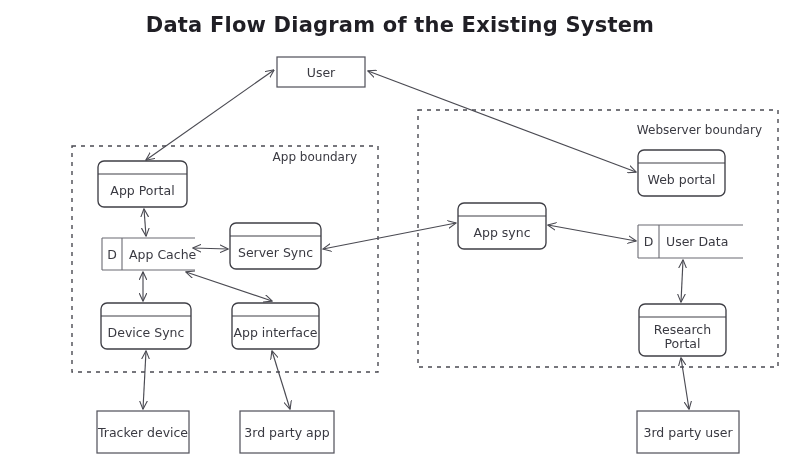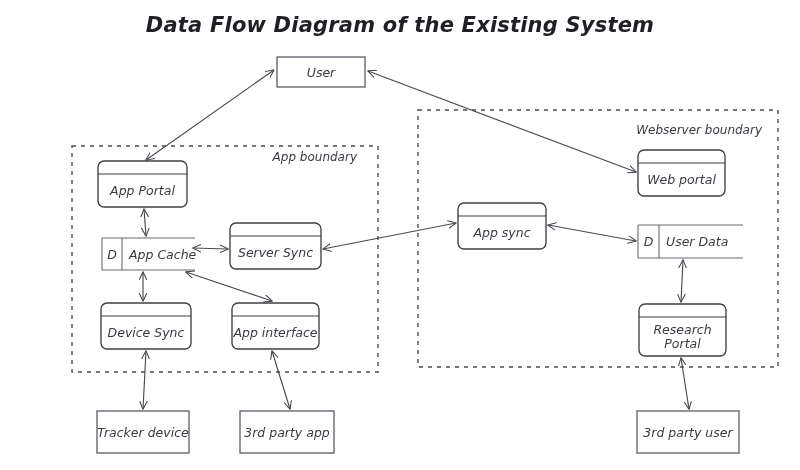--- a/index.html
+++ b/index.html
@@ -11,21 +11,20 @@
     width: 800px;
     height: 470px;
     font-family: "DejaVu Sans", "Liberation Sans", sans-serif;
     overflow: hidden;
     position: relative;
   }
   #diagram-root {
     position: relative;
     width: 800px;
     height: 346px;
-    font-style: italic;
   }
   svg#dfd {
     position: absolute;
     left: 0;
     top: 0;
     display: block;
   }
   .title-text {
     font-family: "DejaVu Sans", "Liberation Sans", sans-serif;
     font-size: 21px;

